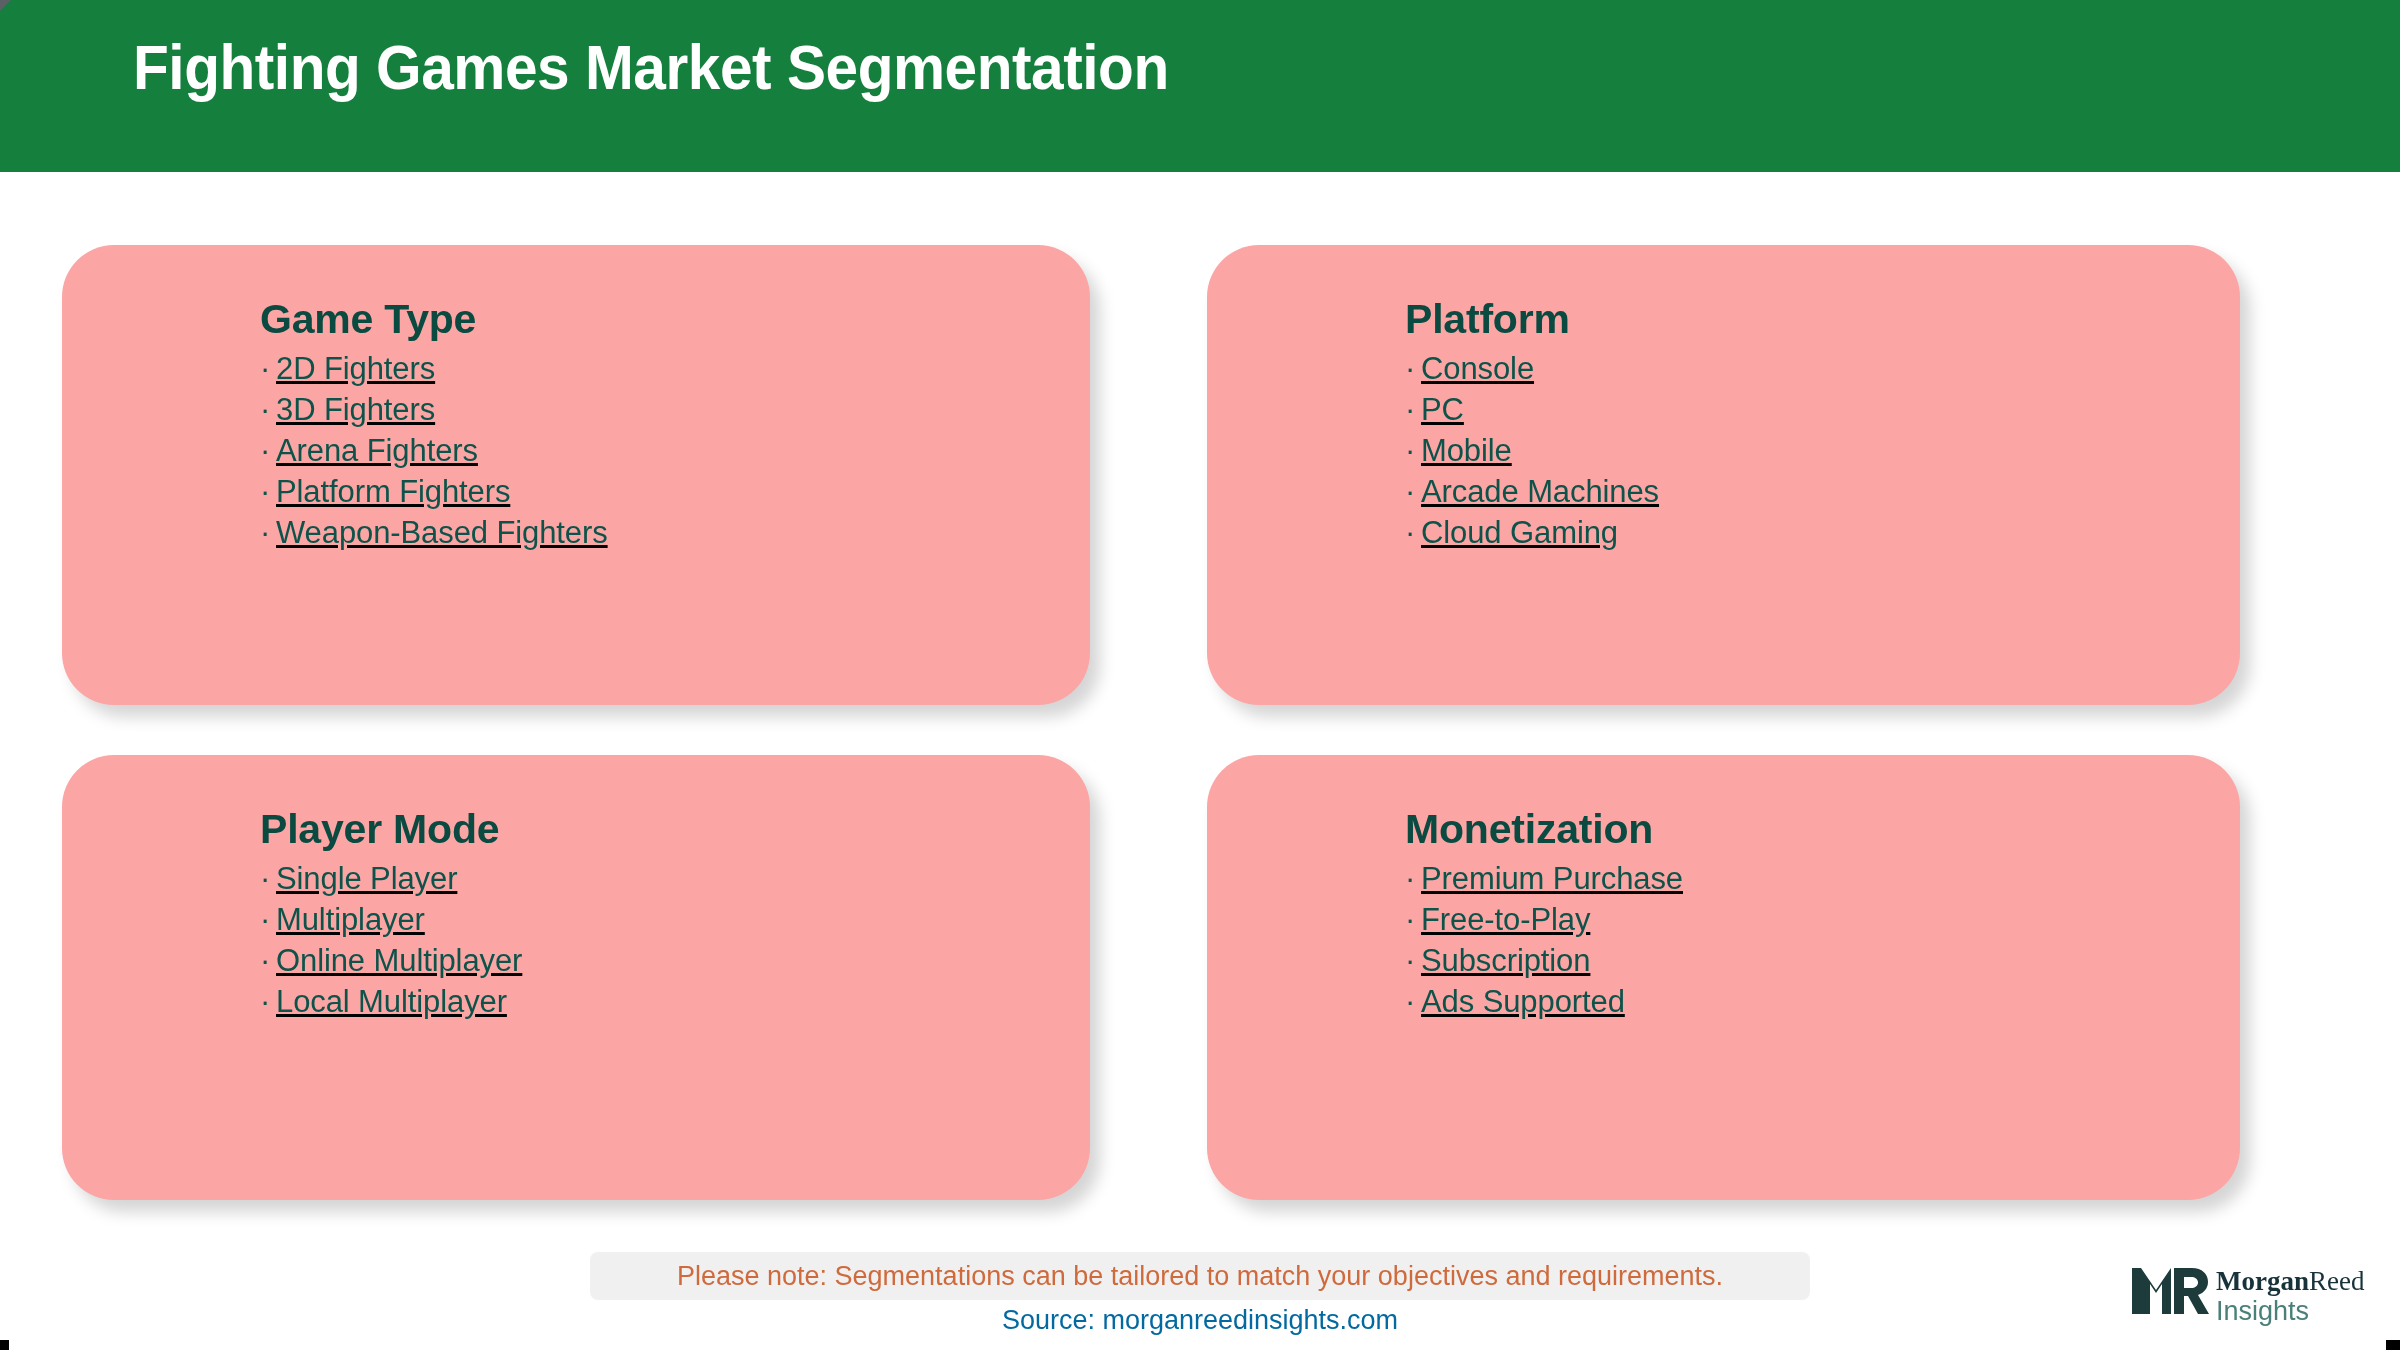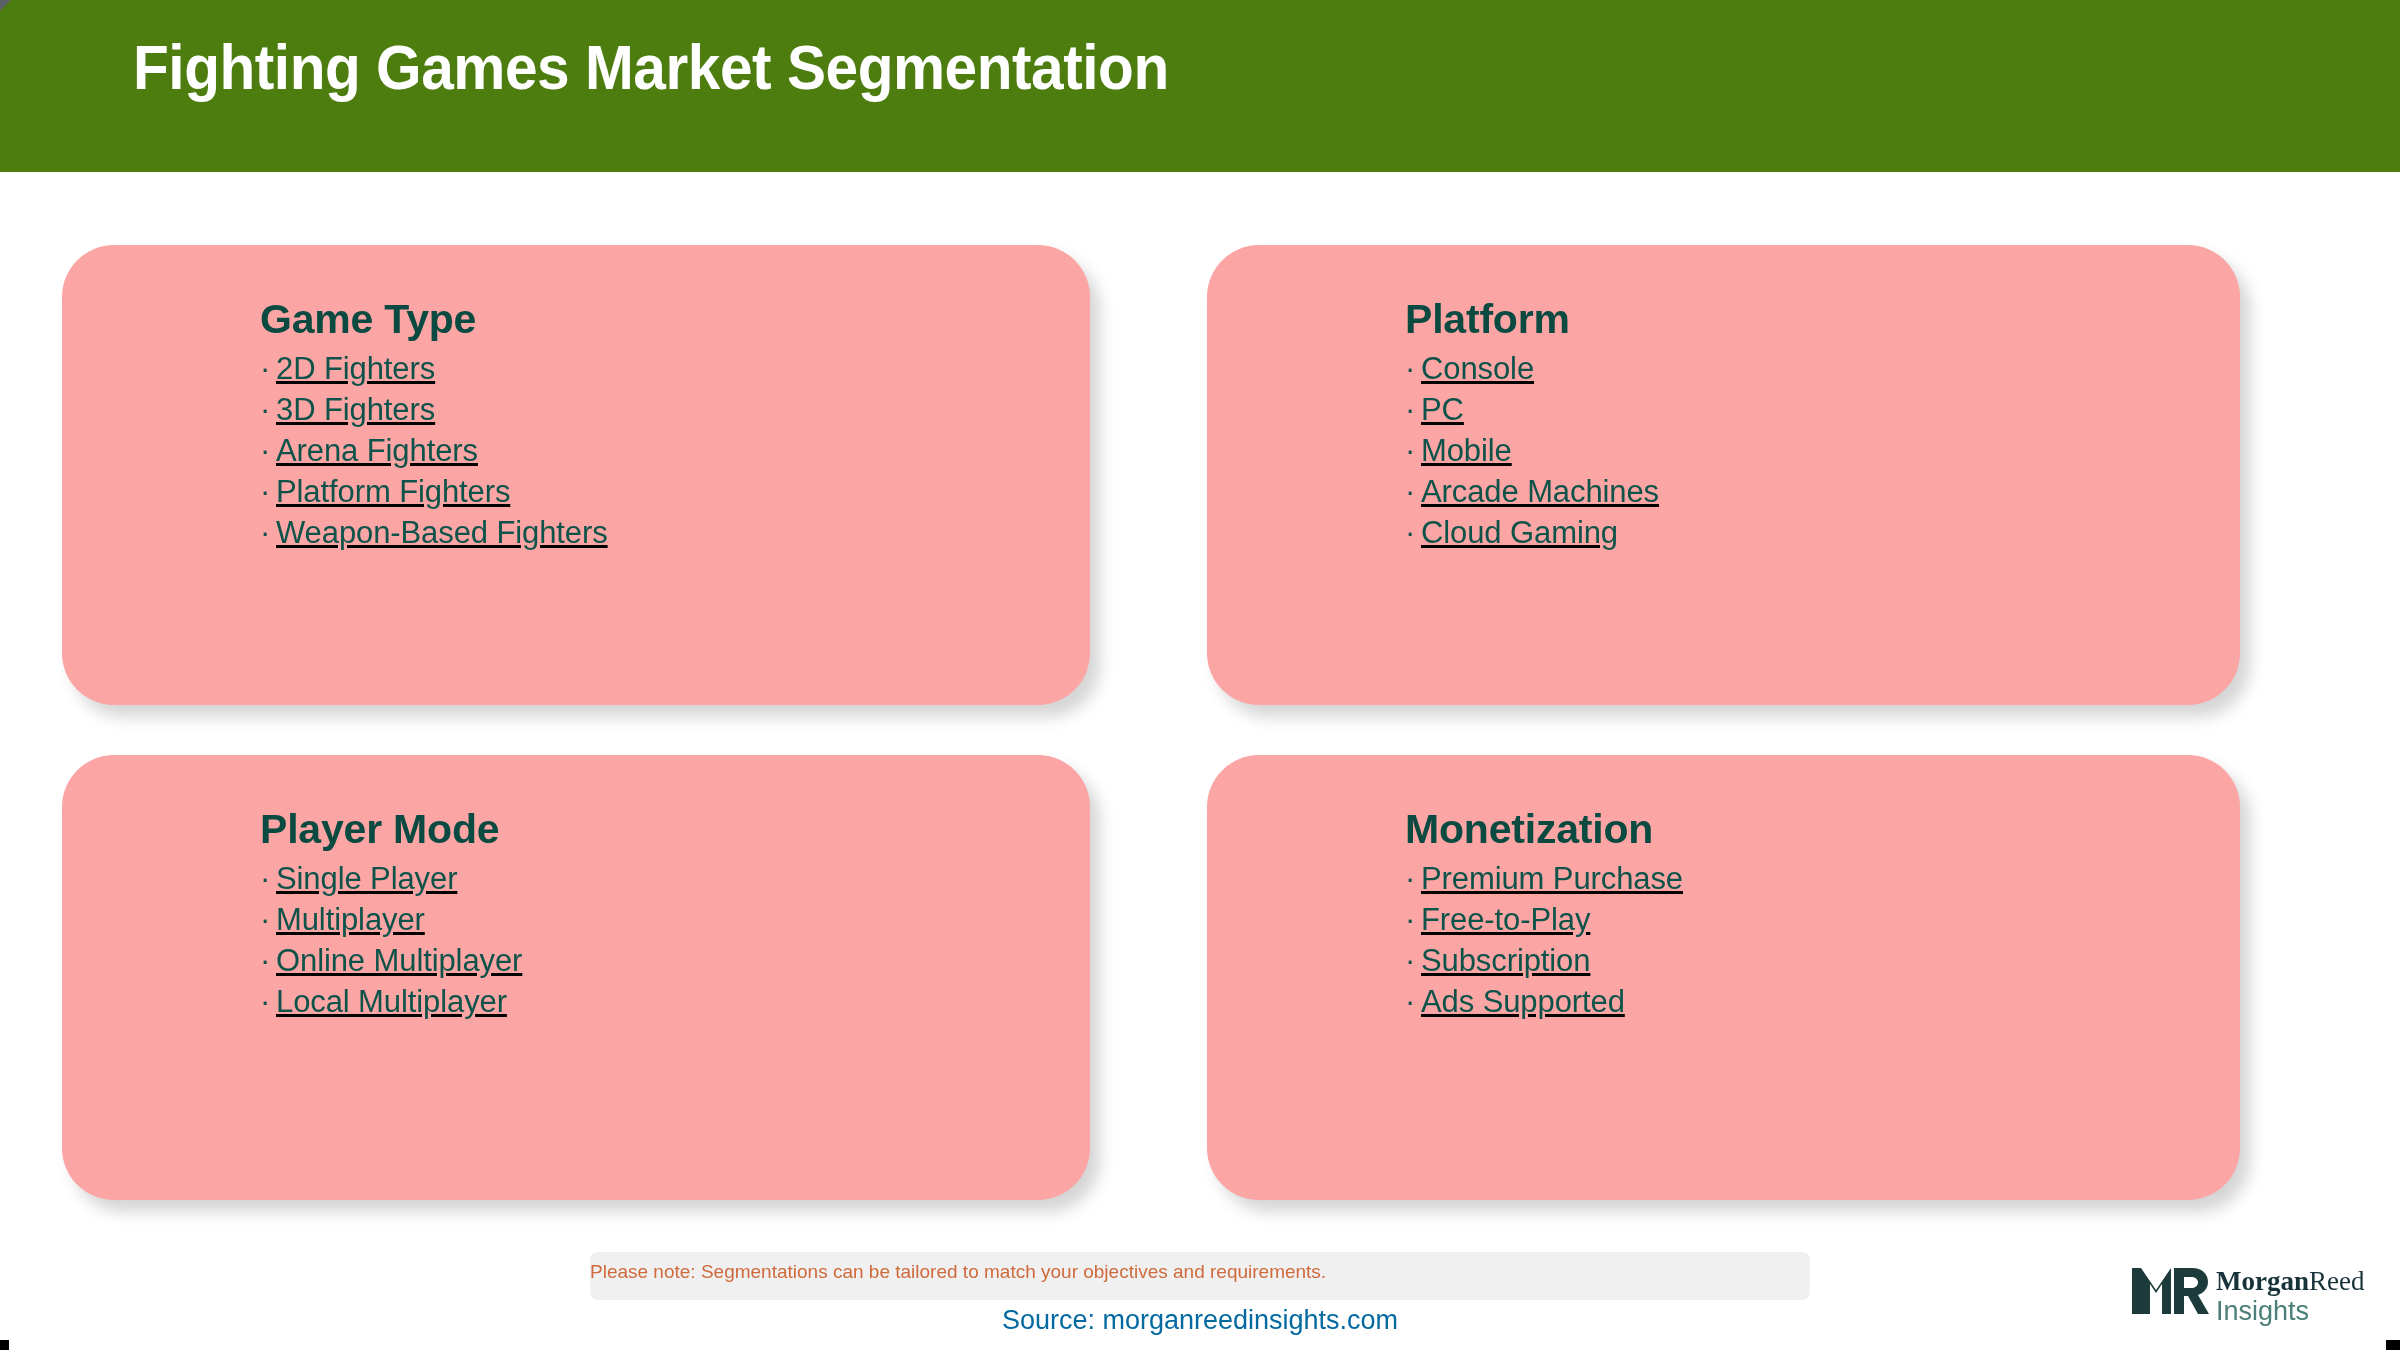--- a/index.html
+++ b/index.html
@@ -15,21 +15,21 @@
     position: relative;
   }
 
   
   #header-bar {
     position: absolute;
     left: 0;
     top: 0;
     width: 2400px;
     height: 172px;
-    background: #4d7c0f;
+    background: #15803d;
   }
   #header-title {
     position: absolute;
     left: 133px;
     top: 34px;
     font-size: 63px;
     font-weight: bold;
     color: #ffffff;
     letter-spacing: -0.5px;
     white-space: nowrap;
@@ -101,21 +101,22 @@
     width: 1220px;
     height: 48px;
     background: #f0f0f0;
     border-radius: 8px;
   }
   #note-text {
     position: absolute;
     left: 0;
     right: 0;
     top: 9px;
-    font-size: 19px;
+    text-align: center;
+    font-size: 27px;
     color: #cf6a3c;
     white-space: nowrap;
   }
   #source-line {
     position: absolute;
     left: 590px;
     top: 1305px;
     width: 1220px;
     text-align: center;
     font-size: 27px;

